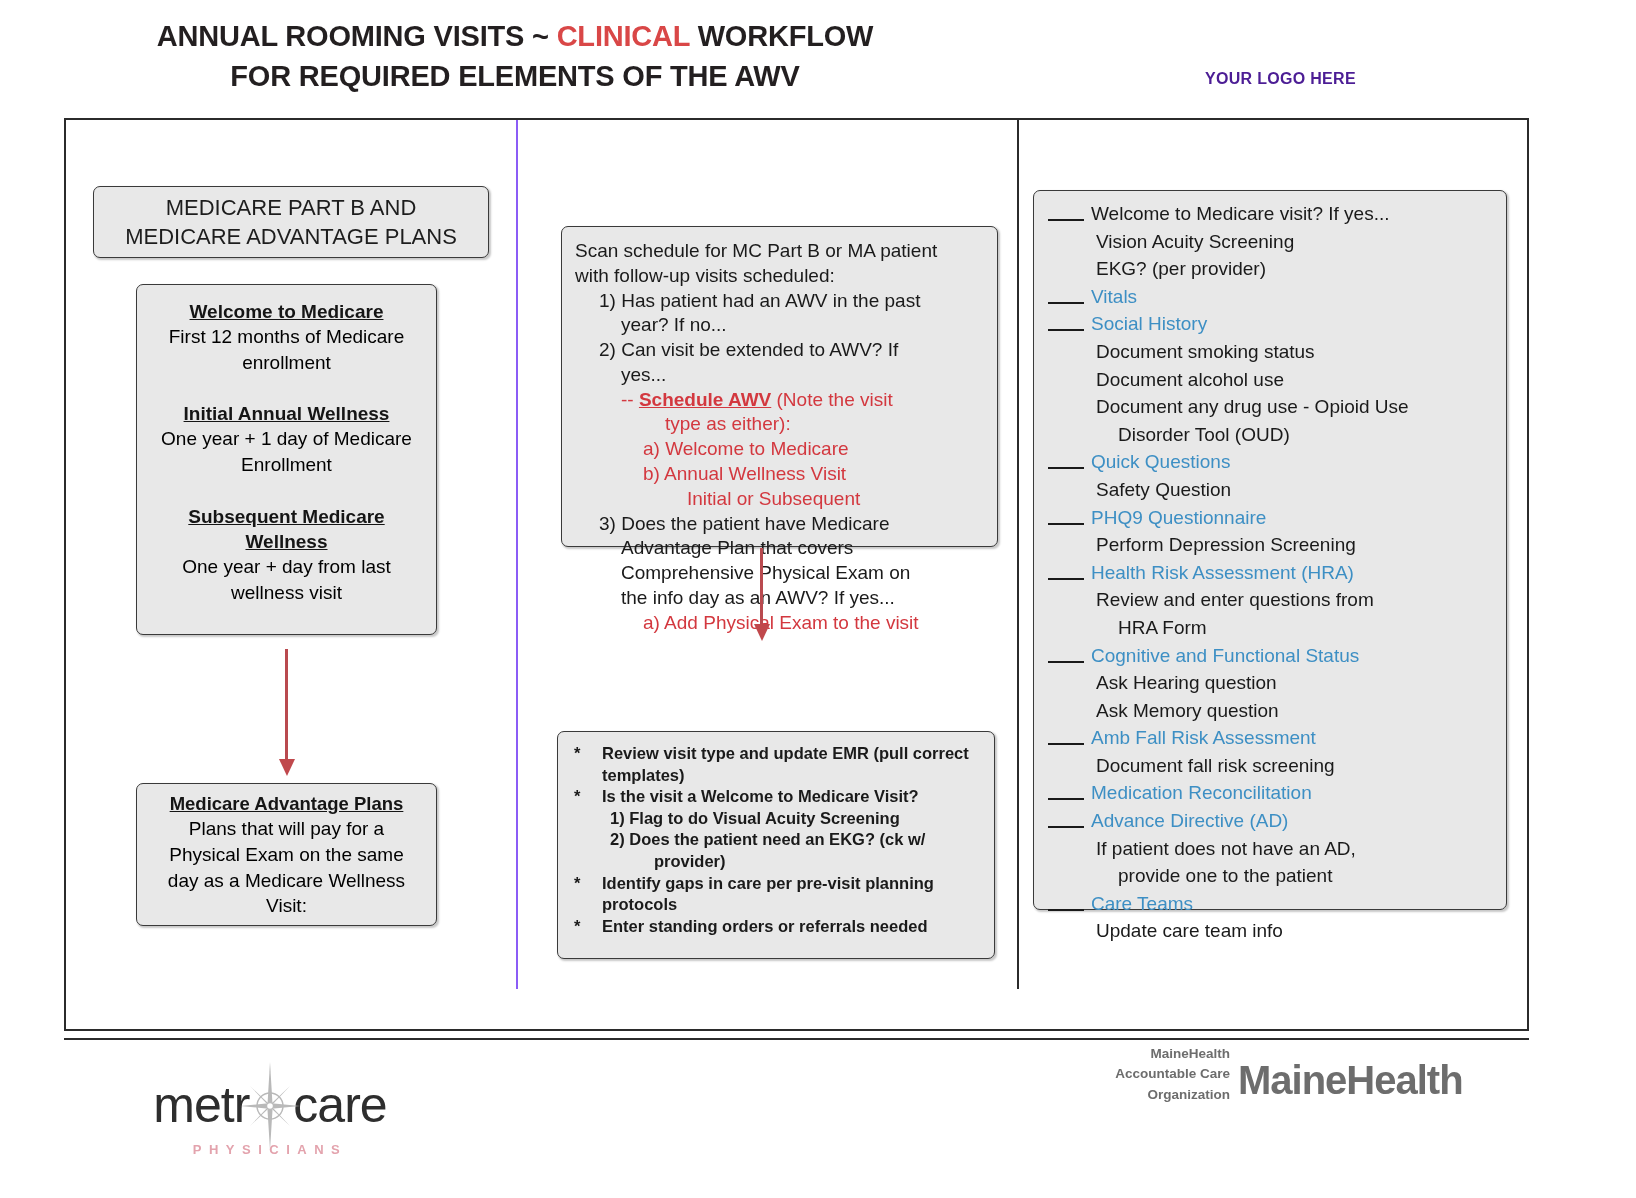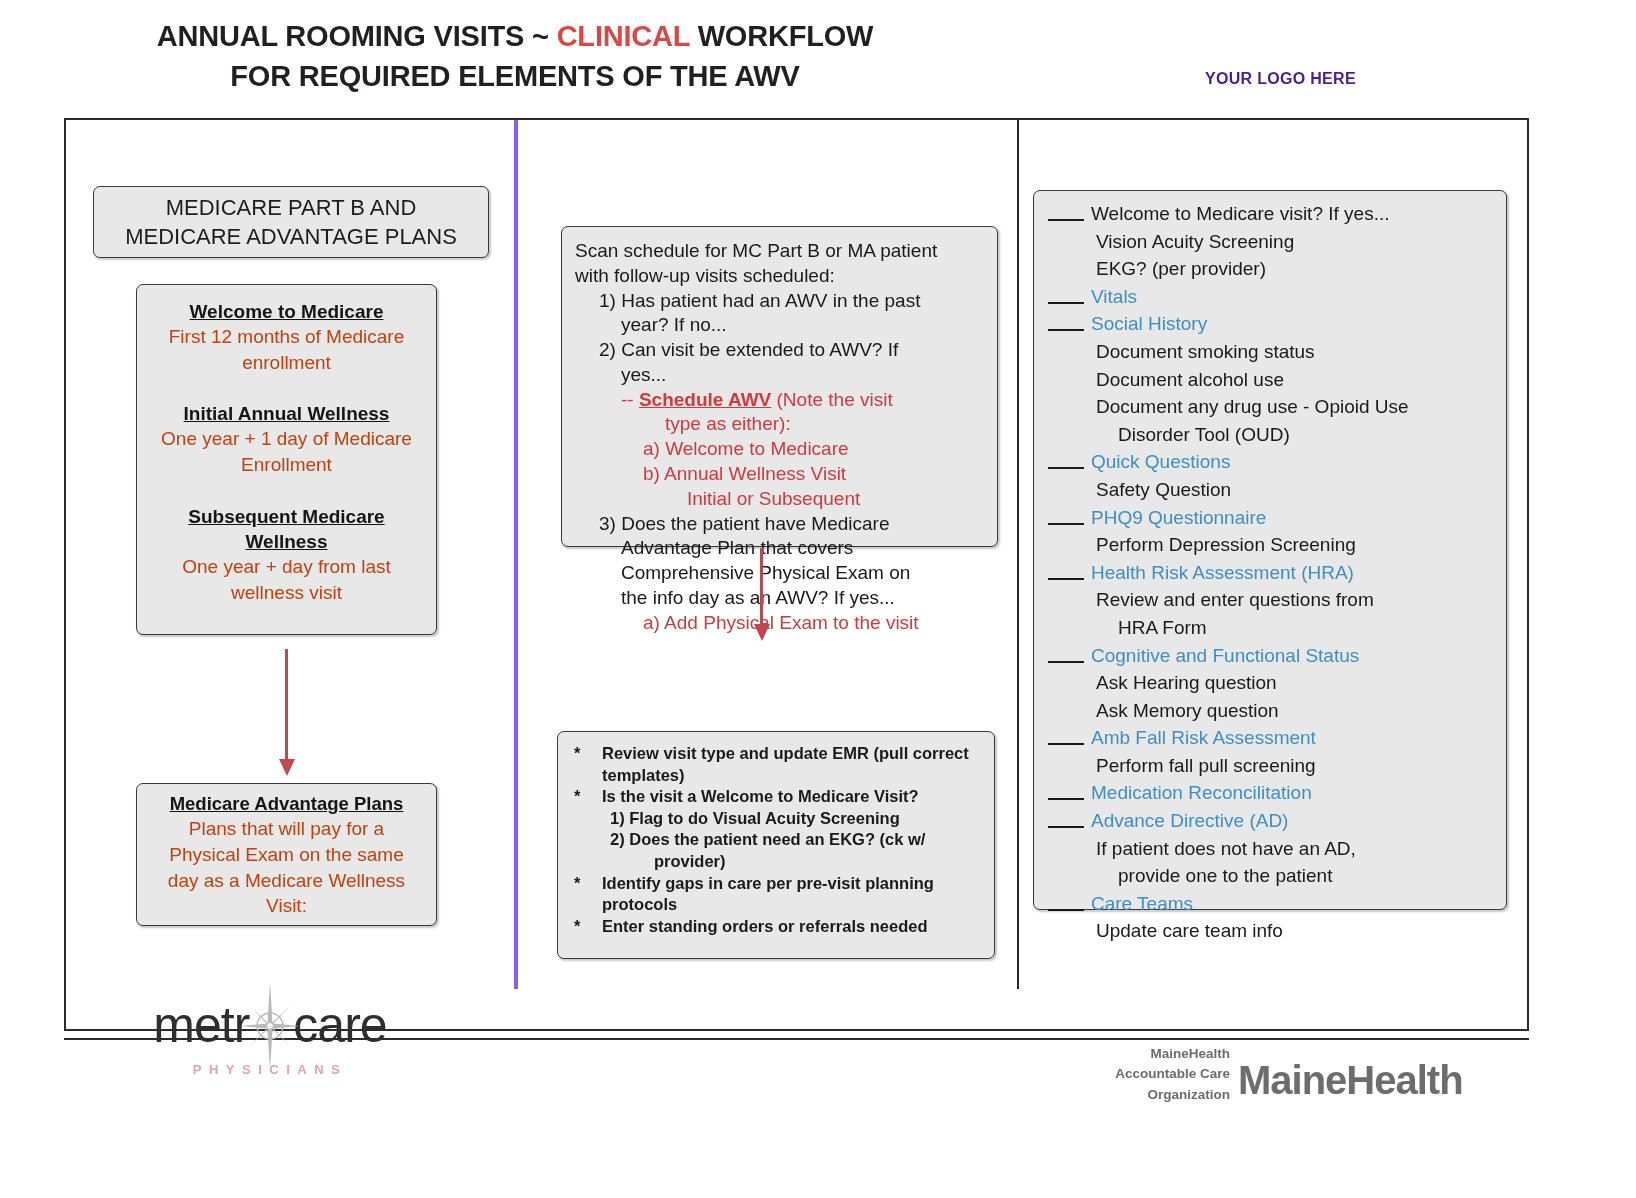--- a/index.html
+++ b/index.html
@@ -49,21 +49,21 @@
     letter-spacing: -0.2px;
     background: #e05252;
   }
   .hdr-cell.c1 { width: 452px; border-right: 2px solid #2b2b2b; }
   .hdr-cell.c2 { width: 472px; border-right: 2px solid #2b2b2b; }
   .hdr-cell.c3 { flex: 1; }
 
   
   .cols { display: flex; height: 869px; }
   .col { position: relative; height: 100%; }
-  .col.c1 { width: 452px; border-right: 4px solid #8b5cf6; }
+  .col.c1 { width: 452px; border-right: 2px solid #8b5cf6; }
   .col.c2 { width: 472px; border-right: 2px solid #2b2b2b; margin-left: 29px; }
   .col.c3 { flex: 1; }
 
   
   .gbox {
     position: absolute;
     background: #e8e8e8;
     border: 1px solid #3a3a3a;
     border-radius: 7px;
     box-shadow: 1.5px 1.5px 2px rgba(0,0,0,0.22);
@@ -78,21 +78,21 @@
   .box-plans .ln {
     font-size: 22px; color: #1d1d1d; line-height: 1.32; white-space: nowrap;
   }
 
   .box-types {
     left: 70px; top: 164px; width: 301px; height: 351px;
     padding: 14px 12px 0 12px; text-align: center;
   }
   .tt { font-size: 19px; font-weight: bold; color: #151515;
         text-decoration: underline; line-height: 1.32; }
-  .tb { font-size: 19px; color: #c2410c; line-height: 1.35; }
+  .tb { font-size: 19px; color: #000000; line-height: 1.35; }
   .spacer-lg { height: 26px; }
 
   .box-ma {
     left: 70px; top: 663px; width: 301px; height: 143px;
     padding: 8px 14px 0 14px; text-align: center;
   }
   .box-ma .tt { font-size: 18.5px; }
   .box-ma .tb { font-size: 19px; }
 
   
@@ -162,21 +162,21 @@
   .rtext.i1 { left: 62px; }
   .rtext.i2 { left: 84px; }
 
   
   .foot-rule {
     position: absolute; left: 64px; top: 1038px; width: 1465px;
     height: 2px; background: #2b2b2b;
   }
 
   .metro {
-    position: absolute; left: 120px; top: 988px;
+    position: absolute; left: 120px; top: 1068px;
     width: 300px; height: 95px;
   }
   .metro-word {
     position: absolute; left: 0; top: 8px; width: 300px;
     text-align: center;
     font-size: 50px; color: #2e2e2e; letter-spacing: -1px;
     font-family: "Liberation Sans", sans-serif;
   }
   .metro-word .gap { display: inline-block; width: 44px; }
   .metro-compass {
@@ -351,21 +351,21 @@
               <div class="rtext i1">Ask Hearing question</div>
             </div>
             <div class="rrow">
               <div class="rtext i1">Ask Memory question</div>
             </div>
             <div class="rrow">
               <div class="blank"></div>
               <div class="rtext blue">Amb Fall Risk Assessment</div>
             </div>
             <div class="rrow">
-              <div class="rtext i1">Perform fall pull screening</div>
+              <div class="rtext i1">Document fall risk screening</div>
             </div>
             <div class="rrow">
               <div class="blank"></div>
               <div class="rtext blue">Medication Reconcilitation</div>
             </div>
             <div class="rrow">
               <div class="blank"></div>
               <div class="rtext blue">Advance Directive (AD)</div>
             </div>
             <div class="rrow">

